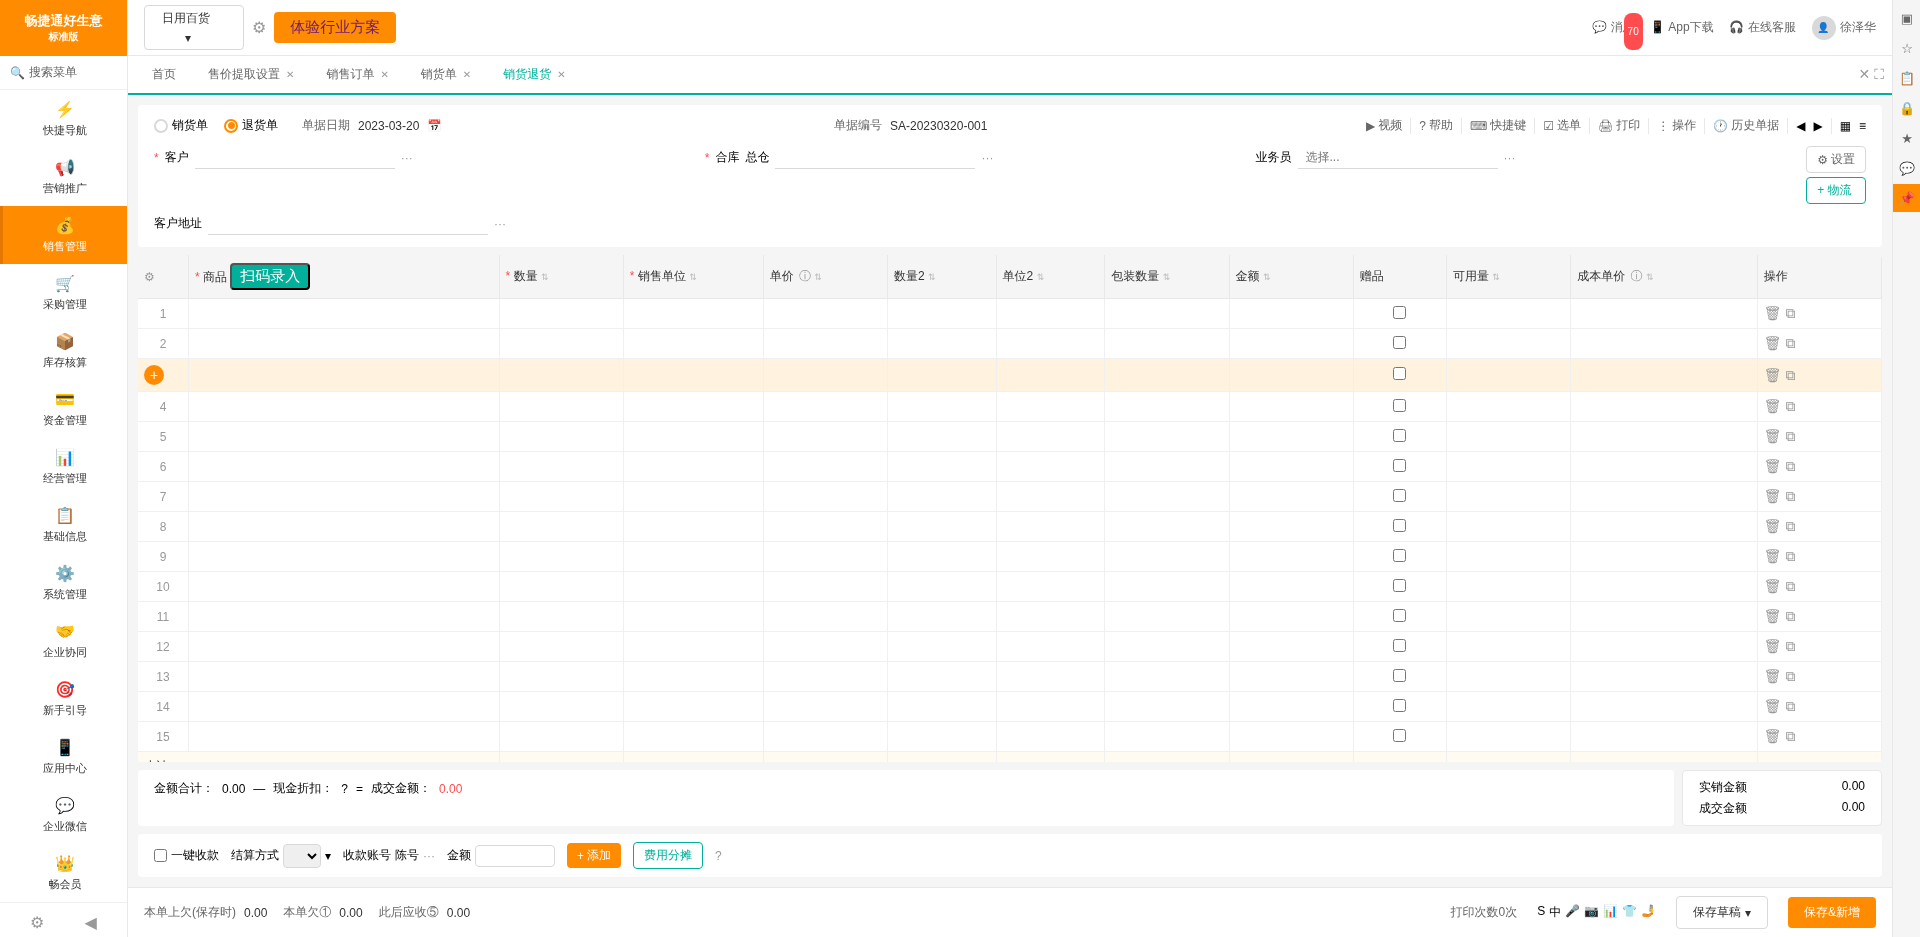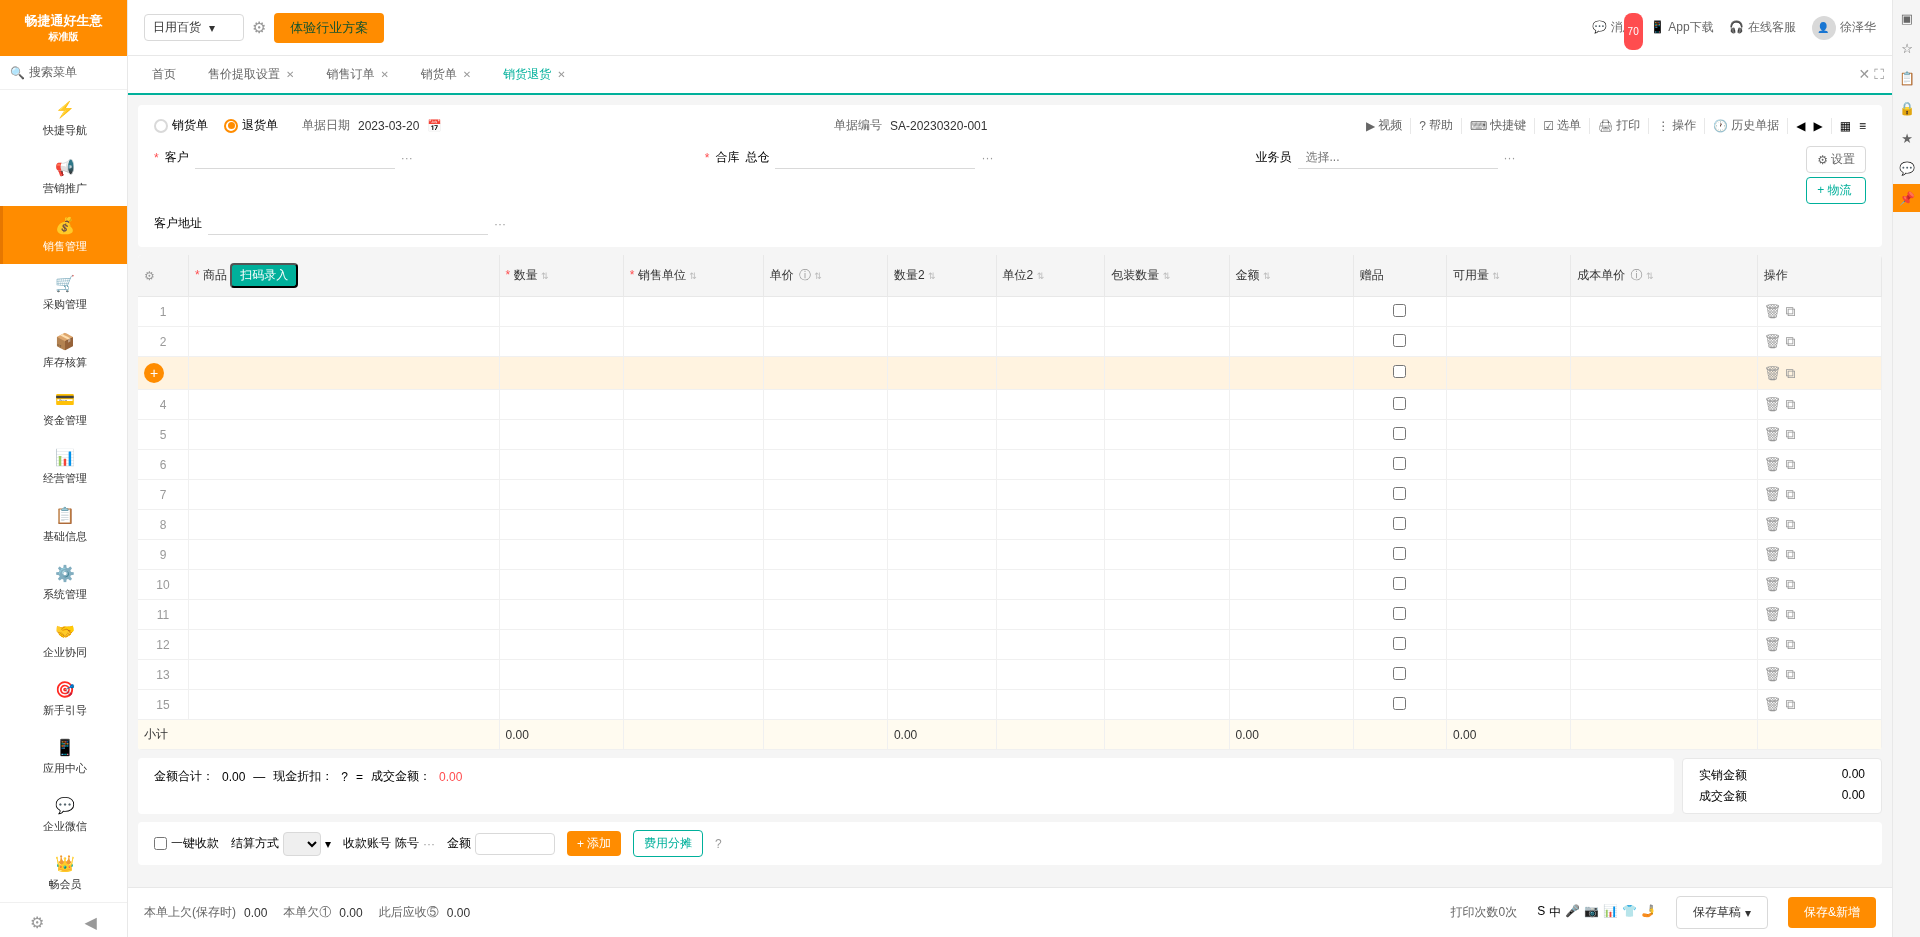--- a/index.html
+++ b/index.html
@@ -19,23 +19,23 @@
     .sidebar-item .label { font-size: 11px; }
     .sidebar-bottom { margin-top: auto; display: flex; align-items: center; justify-content: space-around; padding: 10px; border-top: 1px solid #f0f0f0; }
     .sidebar-bottom-btn { cursor: pointer; color: #999; font-size: 16px; }
 
     
     .main { flex: 1; display: flex; flex-direction: column; height: 937px; overflow: hidden; }
 
     
     .topbar { height: 56px; background: #fff; border-bottom: 1px solid #e8e8e8; display: flex; align-items: center; padding: 0 16px; gap: 12px; flex-shrink: 0; }
     .topbar-left { display: flex; align-items: center; gap: 8px; flex: 1; }
-    .topbar-select { border: 1px solid #d9d9d9; border-radius: 4px; padding: 4px 24px 4px 8px; background: #fff; color: #333; position: relative; cursor: pointer; display: flex; align-items: center; gap: 4px; min-width: 100px; }
+    .topbar-select { border: 1px solid #d9d9d9; border-radius: 4px; padding: 4px 24px 4px 8px; background: #fff; color: #333; position: relative; cursor: pointer; display: flex; align-items: center; gap: 4px; min-width: 100px; flex-direction: column; }
     .topbar-gear { color: #999; cursor: pointer; font-size: 16px; }
-    .topbar-exp-btn { background: #ff8c00; color: #14532d; border: none; border-radius: 4px; padding: 6px 16px; cursor: pointer; font-size: 13px; }
+    .topbar-exp-btn { background: #ff8c00; color: #701a75; border: none; border-radius: 4px; padding: 6px 16px; cursor: pointer; font-size: 15px; }
     .topbar-right { display: flex; align-items: center; gap: 16px; color: #666; }
     .topbar-right .notif { position: relative; cursor: pointer; }
     .topbar-right .badge { position: absolute; top: -6px; right: -8px; background: #ff4d4f; color: #fff; border-radius: 8px; font-size: 10px; padding: 13px 4px; min-width: 16px; text-align: center; }
     .topbar-right .user { display: flex; align-items: center; gap: 4px; cursor: pointer; }
     .topbar-right .avatar { width: 24px; height: 24px; border-radius: 50%; background: #d9d9d9; overflow: hidden; display: flex; align-items: center; justify-content: center; font-size: 10px; color: #666; }
 
     
     .tabs { background: #fff; border-bottom: 2px solid #00b09b; display: flex; align-items: center; flex-shrink: 0; padding: 0 8px; }
     .tab { padding: 10px 16px; cursor: pointer; color: #666; border-bottom: 2px solid transparent; margin-bottom: -2px; display: flex; align-items: center; gap: 6px; white-space: nowrap; }
     .tab.active { color: #00b09b; border-bottom-color: #00b09b; font-weight: 500; }
@@ -71,21 +71,21 @@
     .table-container { overflow-x: auto; }
     table { width: 100%; border-collapse: collapse; }
     thead tr { background: #f5f5f5; }
     th { padding: 8px 6px; text-align: left; color: #333; font-weight: 500; border-bottom: 1px solid #e8e8e8; border-right: 1px solid #e8e8e8; white-space: nowrap; font-size: 12px; position: relative; }
     th .sort-arrows { color: #bbb; font-size: 9px; cursor: pointer; }
     td { padding: 6px; border-bottom: 1px solid #f0f0f0; border-right: 1px solid #f0f0f0; color: #333; font-size: 12px; }
     td.row-num { color: #999; text-align: center; width: 30px; }
     tr.highlighted { background: #fff3e0; }
     tr.highlighted td { background: #fff3e0; }
     .add-row-btn { width: 20px; height: 20px; border-radius: 50%; background: #ff8c00; color: #fff; display: flex; align-items: center; justify-content: center; cursor: pointer; font-size: 14px; }
-    .scan-btn { background: #00b09b; color: #fff; border-radius: 4px; padding: 2px 8px; cursor: pointer; font-size: 12px; white-space: nowrap; }
+    .scan-btn { background: #00b09b; color: #fff; border-radius: 4px; padding: 2px 8px; cursor: pointer; font-size: 15px; white-space: nowrap; }
     .gear-col { color: #999; cursor: pointer; }
     .checkbox-cell { text-align: center; }
     .checkbox-cell input { cursor: pointer; }
     .action-btns { display: flex; gap: 4px; }
     .action-btn { color: #999; cursor: pointer; font-size: 14px; }
 
     
     .payment-row { background: #fff; border-radius: 4px; padding: 8px 16px; display: flex; align-items: center; gap: 12px; }
     .payment-checkbox { display: flex; align-items: center; gap: 4px; }
     .payment-field { display: flex; align-items: center; gap: 4px; }
@@ -670,20 +670,40 @@
                 <td></td>
                 <td></td>
                 <td>
                   <div class="action-btns">
                     <span class="action-btn">🗑</span>
                     <span class="action-btn">⧉</span>
                   </div>
                 </td>
               </tr>
             <tr>
+                <td class="row-num">14</td>
+                <td></td>
+                <td></td>
+                <td></td>
+                <td></td>
+                <td></td>
+                <td></td>
+                <td></td>
+                <td></td>
+                <td class="checkbox-cell"><input type="checkbox" style=""></td>
+                <td></td>
+                <td></td>
+                <td>
+                  <div class="action-btns">
+                    <span class="action-btn">🗑</span>
+                    <span class="action-btn">⧉</span>
+                  </div>
+                </td>
+              </tr>
+            <tr>
                 <td class="row-num">15</td>
                 <td></td>
                 <td></td>
                 <td></td>
                 <td></td>
                 <td></td>
                 <td></td>
                 <td></td>
                 <td></td>
                 <td class="checkbox-cell"><input type="checkbox" style=""></td>

